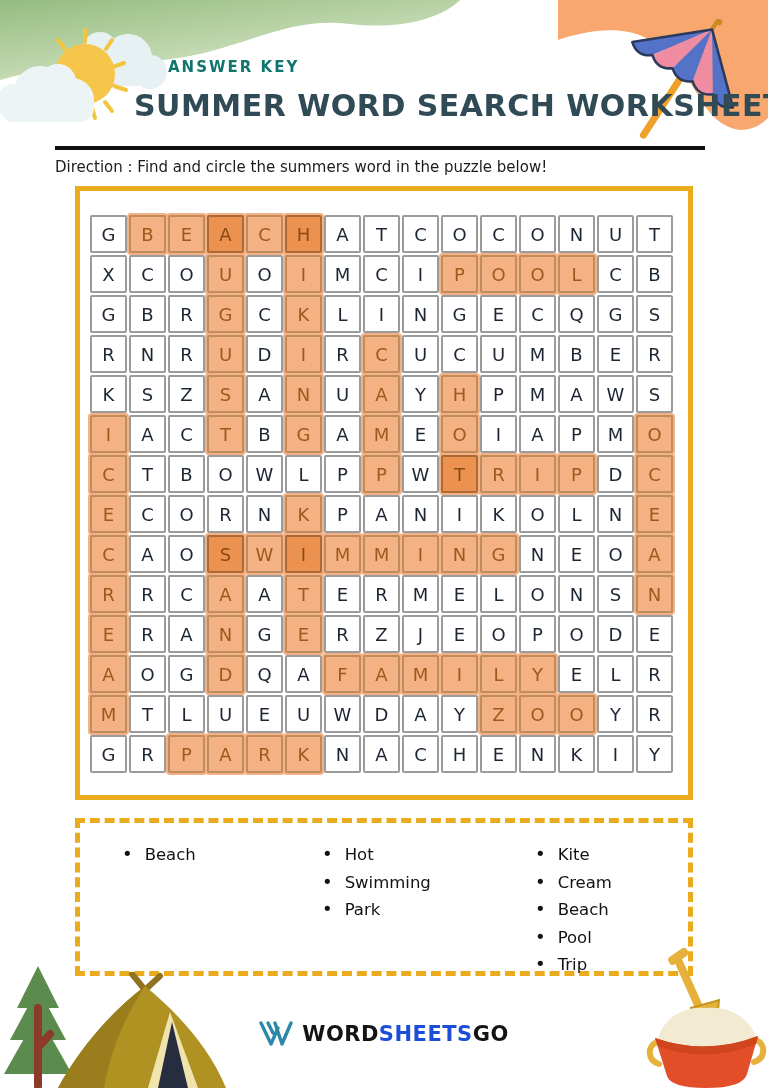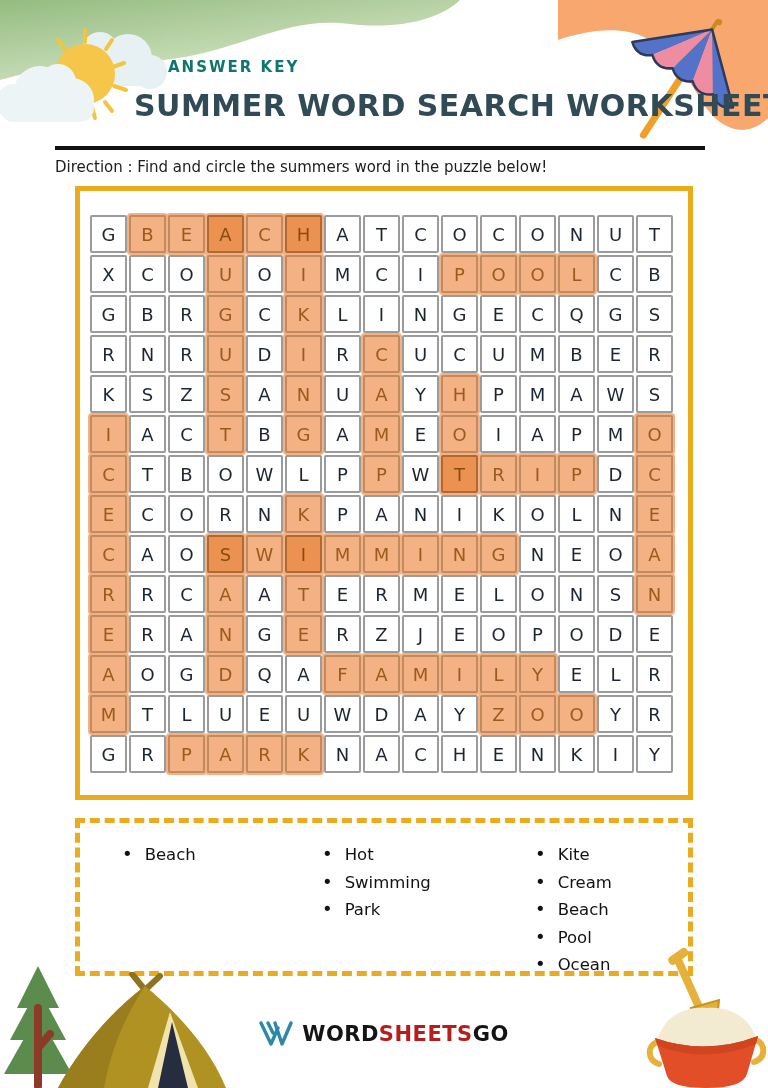--- a/index.html
+++ b/index.html
@@ -50,21 +50,21 @@
   .words li::before { content:"\2022"; margin-right:12px; font-size:18px; color:#121212; }
   .col-1 { width:200px; }
   .col-2 { width:213px; }
 
   
   .footer {
     position:absolute; left:0; top:1020px; width:768px; display:flex;
     align-items:center; justify-content:center; gap:9px; z-index:4;
   }
   .logo-text { font-size:21px; font-weight:800; letter-spacing:0.5px; color:#141414; white-space:nowrap; }
-  .logo-sheets { color:#b91c1c; }
+  .logo-sheets { color:#1d4ed8; }
 </style>
 </head>
 <body>
 
 <svg class="decor" style="left:0;top:0;z-index:1" width="470" height="100" viewBox="0 0 470 100">
   <defs>
     <linearGradient id="gw" x1="0" y1="0" x2="0.7" y2="1">
       <stop offset="0" stop-color="#94BC80"></stop>
         <stop offset="1" stop-color="#DCE9CC"></stop>
     </linearGradient>
@@ -346,21 +346,21 @@
     <ul class="col-2">
         <li>Hot</li>
         <li>Swimming</li>
         <li>Park</li>
       </ul>
     <ul class="col-3">
         <li>Kite</li>
         <li>Cream</li>
         <li>Beach</li>
         <li>Pool</li>
-        <li>Ocean</li>
+        <li>Trip</li>
       </ul>
   </div>
 </div>
 
 <svg class="decor" style="left:2px;top:962px;z-index:3" width="72" height="126" viewBox="0 0 72 126">
   <path d="M36,4 L15,46 L57,46 Z" fill="#5C8B4E"></path>
   <path d="M36,26 L8,78 L64,78 Z" fill="#5C8B4E"></path>
   <path d="M36,52 L2,112 L70,112 Z" fill="#5C8B4E"></path>
   <path d="M36,46 L36,124 M36,86 L48,72" fill="none" stroke="#8C3A2A" stroke-width="8" stroke-linecap="round"></path>
 </svg>

